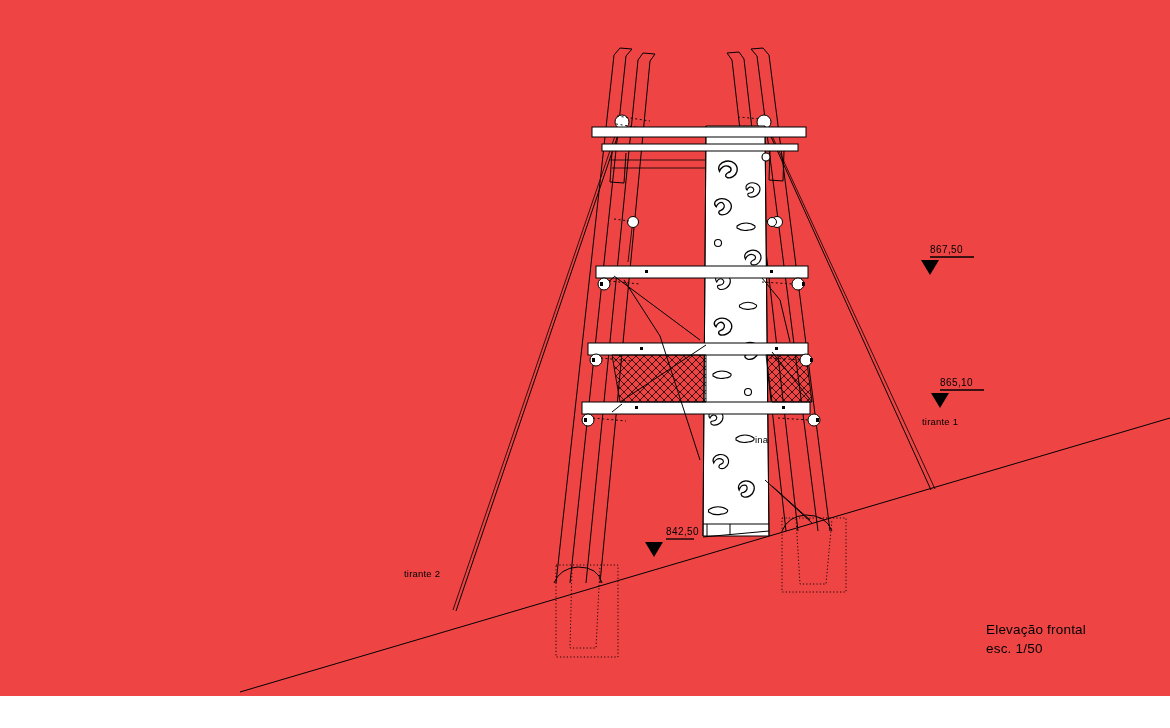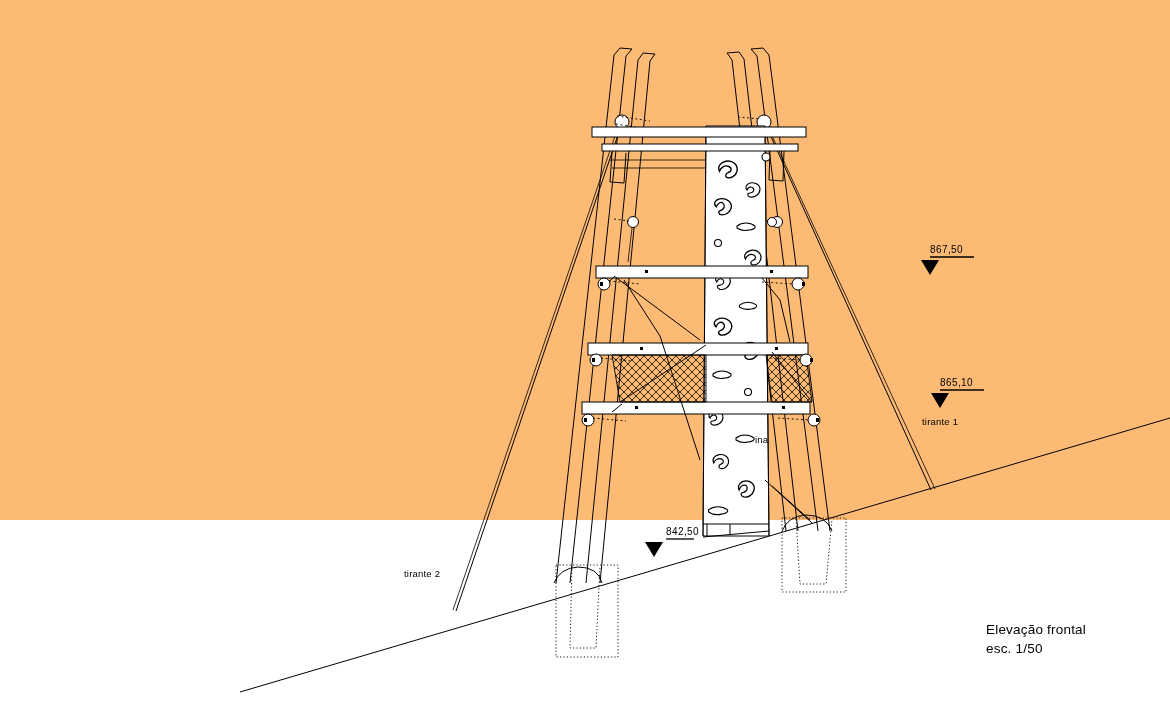--- a/index.html
+++ b/index.html
@@ -10,22 +10,22 @@
   body {
     width: 1170px;
     height: 728px;
     overflow: hidden;
     font-family: "Liberation Sans", sans-serif;
     color: #000000;
   }
   #drawing-root {
     position: relative;
     width: 1170px;
-    height: 520px;
-    background: #fdba74;
+    height: 696px;
+    background: #ef4444;
   }
   svg#cad-canvas {
     position: absolute;
     top: 0;
     left: 0;
     width: 1170px;
     height: 728px;
     display: block;
   }
   .ln {

